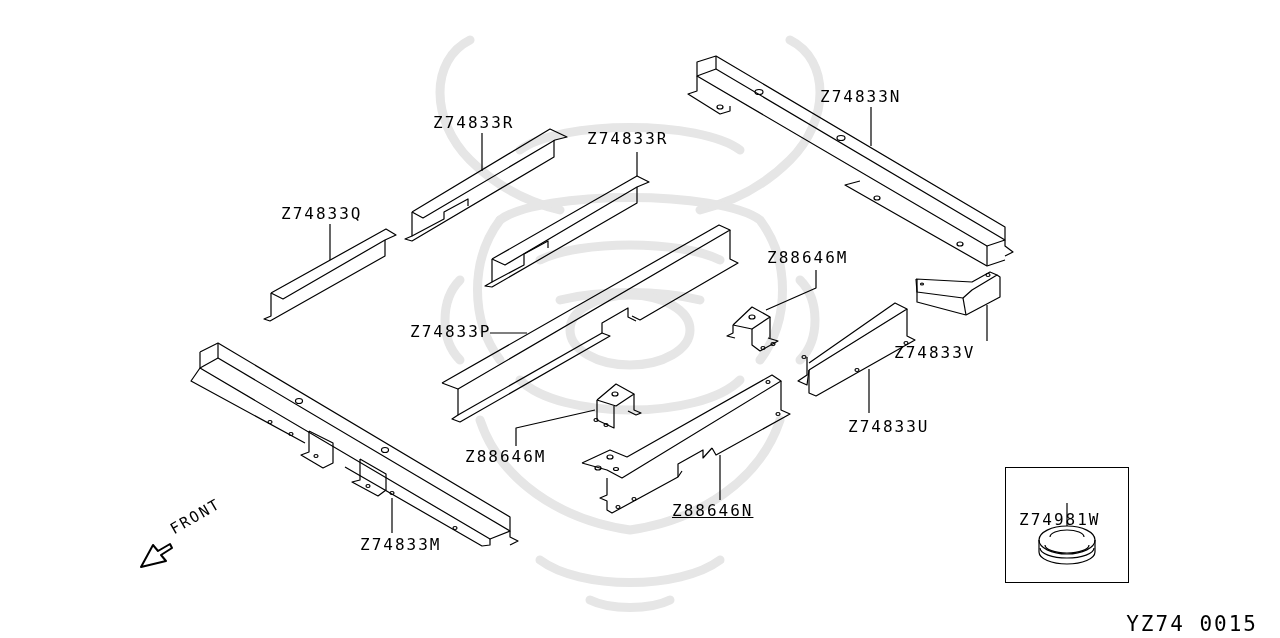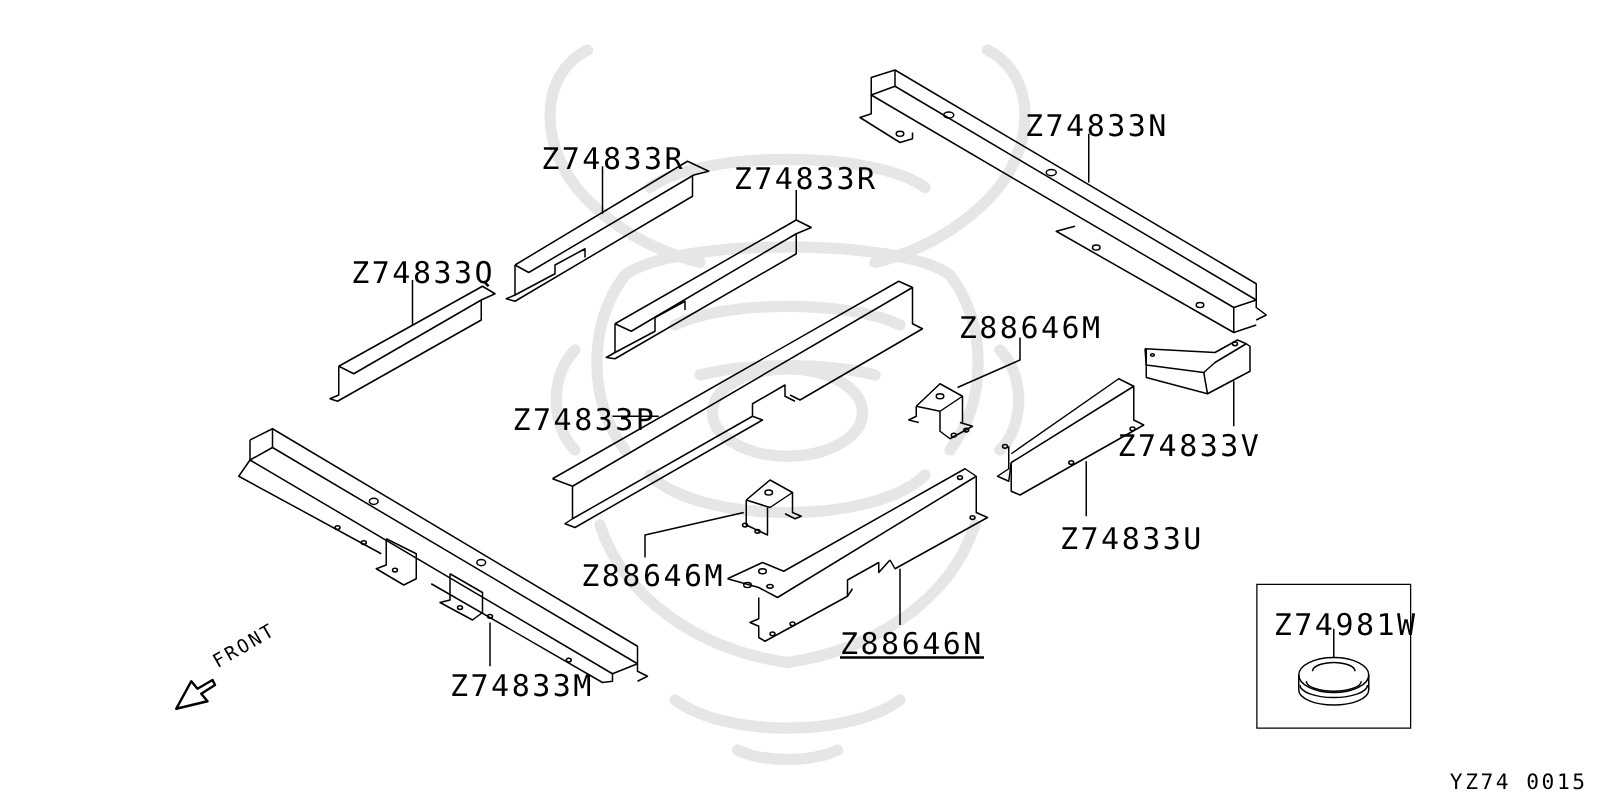--- a/index.html
+++ b/index.html
@@ -1,19 +1,19 @@
 <!DOCTYPE html>
 <html><head>
 <meta charset="utf-8">
 <style>
   html, body { margin: 0; padding: 0; background: #ffffff; }
   body { width: 1280px; height: 638px; position: relative; overflow: hidden; font-family: "DejaVu Sans Mono", monospace; }
   #diagram { position: absolute; left: 0; top: 0; width: 1280px; height: 638px; }
-  .lbl { position: absolute; font-family: "DejaVu Sans Mono", "Liberation Mono", monospace; font-size: 24px; letter-spacing: 2px; color: #000; white-space: nowrap; line-height: 1; cursor: pointer; }
-  .ref { position: absolute; right: 10px; bottom: 2px; font-family: "DejaVu Sans Mono", monospace; font-size: 17px; letter-spacing: 2px; color: #000; }
+  .lbl { position: absolute; font-family: "DejaVu Sans Mono", "Liberation Mono", monospace; font-size: 16px; letter-spacing: 2px; color: #000; white-space: nowrap; line-height: 1; cursor: pointer; }
+  .ref { position: absolute; right: 22px; bottom: 2px; font-family: "DejaVu Sans Mono", monospace; font-size: 21px; letter-spacing: 2px; color: #000; }
   .front { position: absolute; left: 176px; top: 520px; font-family: "DejaVu Sans Mono", monospace; font-size: 15px; letter-spacing: 2px; transform: rotate(-30deg); transform-origin: left bottom; color: #000; }
   .inset { position: absolute; left: 1005px; top: 467px; width: 124px; height: 116px; border: 1.5px solid #000; box-sizing: border-box; }
   svg line, svg polyline, svg polygon, svg path, svg ellipse { vector-effect: non-scaling-stroke; }
 </style>
 </head>
 <body>
 
 <svg id="diagram" viewBox="0 0 1280 638" xmlns="http://www.w3.org/2000/svg">
 
   <g fill="none" stroke="#e6e6e6" stroke-width="9" stroke-linecap="round">
@@ -178,16 +178,16 @@
 <div class="lbl" style="left:281px;top:206px;text-align:right;">Z74833Q</div>
 <div class="lbl" style="left:410px;top:324px;">Z74833P</div>
 <div class="lbl" style="left:767px;top:250px;">Z88646M</div>
 <div class="lbl" style="left:465px;top:449px;">Z88646M</div>
 <div class="lbl" style="left:894px;top:345px;">Z74833V</div>
 <div class="lbl" style="left:848px;top:419px;">Z74833U</div>
 <div class="lbl" style="left:672px;top:503px;text-decoration:underline;">Z88646N</div>
 <div class="lbl" style="left:360px;top:537px;">Z74833M</div>
 
 <div class="inset"></div>
-<div class="lbl" style="left:1019px;top:488px;">Z74981W</div>
+<div class="lbl" style="left:1019px;top:512px;">Z74981W</div>
 
 <div class="front">FRONT</div>
 <div class="ref">YZ74  0015</div>
 
 </body></html>

